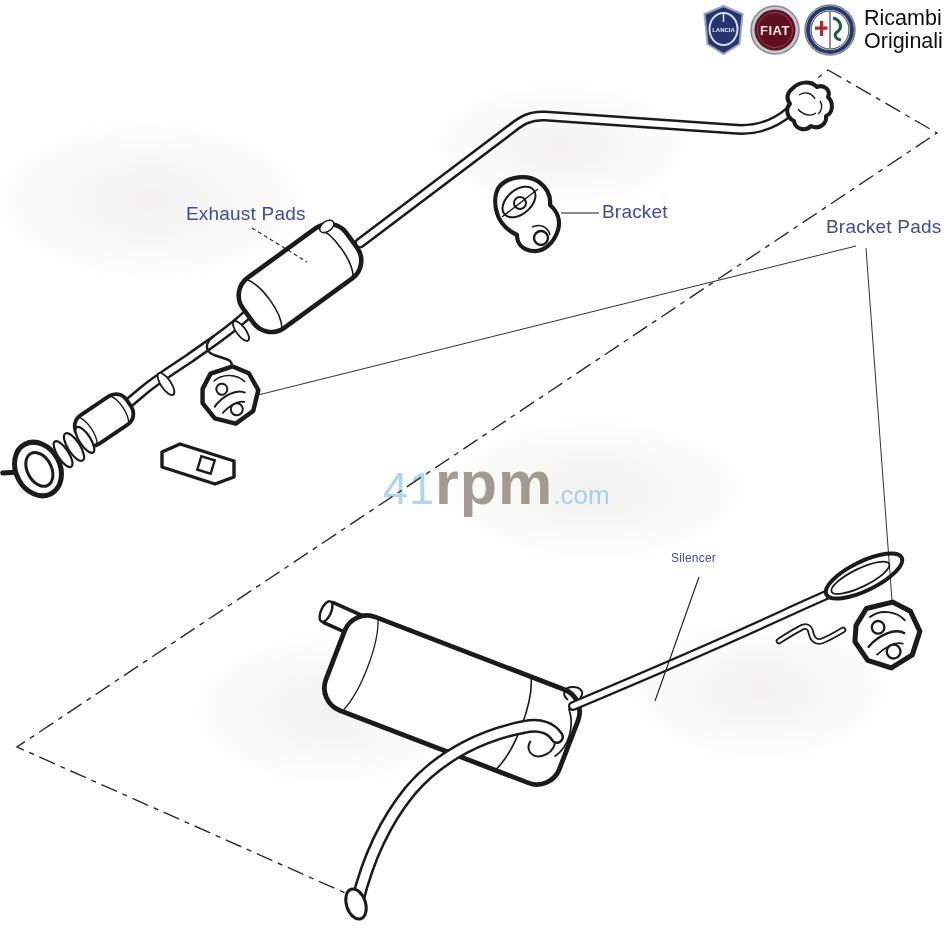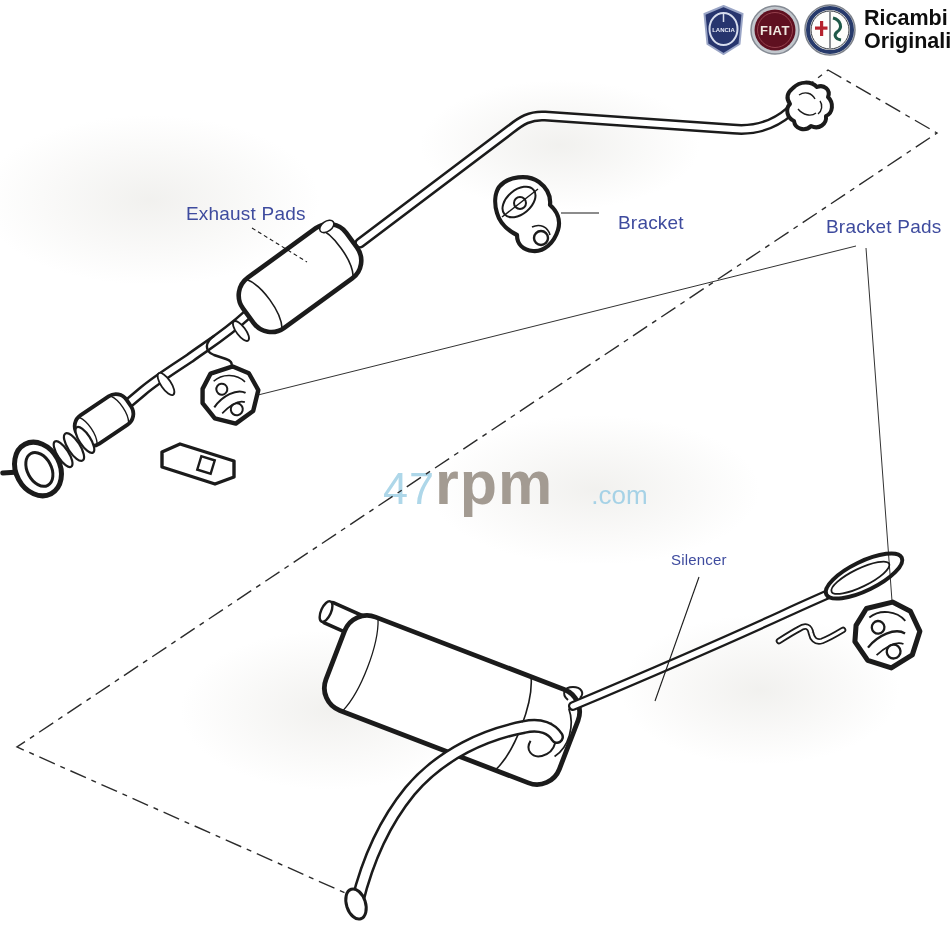--- a/index.html
+++ b/index.html
@@ -2,41 +2,41 @@
 <html><head>
 <meta charset="utf-8">
 <style>
   html,body{margin:0;padding:0;width:950px;height:950px;background:#ffffff;overflow:hidden;
     font-family:"Liberation Sans",sans-serif;}
   #page{position:relative;width:950px;height:950px;background:#ffffff;}
   .blob{position:absolute;pointer-events:none;}
   .b{background:radial-gradient(closest-side,rgba(206,204,196,0.28),rgba(206,204,196,0));}
   #drawing{position:absolute;left:0;top:0;}
   .label{position:absolute;color:#3e4b9e;font-size:19px;letter-spacing:0.2px;white-space:nowrap;}
-  #label-silencer{font-size:15px;}
+  #label-silencer{font-size:12px;}
   #watermark{position:absolute;left:383px;top:448px;white-space:nowrap;user-select:none;}
   #watermark .wm1{font-size:45px;color:#aed7e9;font-weight:400;letter-spacing:1px;}
   #watermark .wm2{font-size:61px;color:#a39b92;font-weight:700;letter-spacing:1px;}
-  #watermark .wm3{font-size:26px;color:#a6d2e6;font-weight:400;margin-left:38px;}
+  #watermark .wm3{font-size:26px;color:#a6d2e6;font-weight:400;}
   #brand{position:absolute;left:701px;top:3px;display:flex;align-items:center;}
   .logo{display:block;margin-right:4px;}
-  #brand-text{margin-left:4px;color:#0e0e0e;font-weight:700;font-size:21.5px;line-height:23px;}
+  #brand-text{margin-left:4px;color:#0e0e0e;font-weight:400;font-size:21.5px;line-height:23px;}
 </style>
 </head>
 <body>
 <div id="page">
 
   <div class="blob b" style="left:-20px;top:115px;width:340px;height:170px;"></div>
   <div class="blob b" style="left:420px;top:80px;width:280px;height:130px;"></div>
   <div class="blob b" style="left:430px;top:415px;width:330px;height:150px;"></div>
   <div class="blob b" style="left:180px;top:630px;width:300px;height:160px;"></div>
   <div class="blob b" style="left:620px;top:615px;width:280px;height:150px;"></div>
 
   <div id="watermark">
-    <span class="wm1">47</span><span class="wm2">rpm</span><span class="wm3">.com</span>
+    <span class="wm1">41</span><span class="wm2">rpm</span><span class="wm3">.com</span>
   </div>
 
   <svg id="drawing" width="950" height="950" viewBox="0 0 950 950">
     <defs>
       <g id="elastic-pad">
         <path d="M -27,-12 L -17,-26 L 6,-30 L 21,-21 L 28,-3 L 20,17 L 1,27 L -19,19 L -29,2 Z" fill="#ffffff" stroke="#1b1b1b" stroke-width="4.4" stroke-linejoin="round"></path>
         <path d="M -15,-18 C -5,-25 9,-22 16,-13" fill="none" stroke="#1b1b1b" stroke-width="1.6"></path>
         <circle cx="-8" cy="-9" r="5.5" fill="#ffffff" stroke="#1b1b1b" stroke-width="2"></circle>
         <circle cx="4" cy="13" r="6" fill="#ffffff" stroke="#1b1b1b" stroke-width="2"></circle>
         <path d="M -18,8 C -9,-2 7,-8 15,-2" fill="none" stroke="#1b1b1b" stroke-width="2"></path>
@@ -154,21 +154,21 @@
     <g stroke="#1b1b1b">
       <line x1="252" y1="228" x2="307" y2="262" stroke-width="1.1" stroke-dasharray="4 3"></line>
       <line x1="561" y1="213" x2="599" y2="213" stroke-width="1.1"></line>
       <line x1="856" y1="246" x2="258" y2="395" stroke-width="0.9"></line>
       <line x1="866" y1="248" x2="892" y2="601" stroke-width="0.9"></line>
       <line x1="699" y1="577" x2="655" y2="701" stroke-width="1.1"></line>
     </g>
   </svg>
 
   <div class="label" id="label-exhaust-pipe" style="left:186px;top:203px;">Exhaust Pads</div>
-  <div class="label" id="label-bracket" style="left:602px;top:212px;margin-left:16px;">Bracket</div>
+  <div class="label" id="label-bracket" style="left:602px;top:201px;">Bracket</div>
   <div class="label" id="label-elastic-pads" style="left:826px;top:216px;">Bracket Pads</div>
   <div class="label" id="label-silencer" style="left:671px;top:551px;">Silencer</div>
 
   <div id="brand">
     <svg class="logo" width="45" height="50" viewBox="0 0 44 50">
       <path d="M22,1 L41,9 L38,39 L22,49 L6,39 L3,9 Z" fill="#27356e" stroke="#9aa5c6" stroke-width="2"></path>
       <ellipse cx="22" cy="24" rx="14" ry="16" fill="none" stroke="#d7dded" stroke-width="2"></ellipse>
       <line x1="22" y1="9" x2="22" y2="17" stroke="#d7dded" stroke-width="1.5"></line>
       <text x="22" y="27" font-size="6" font-weight="bold" fill="#e8ecf7" text-anchor="middle" font-family="Liberation Sans, sans-serif">LANCIA</text>
     </svg>

